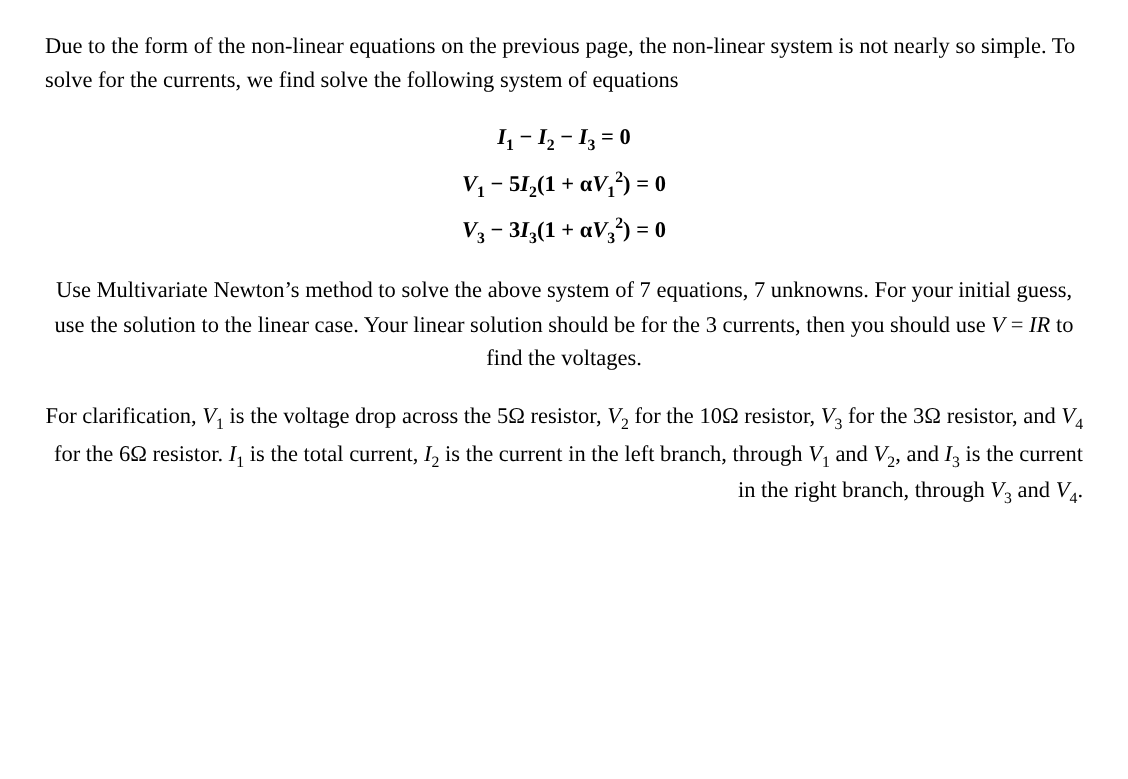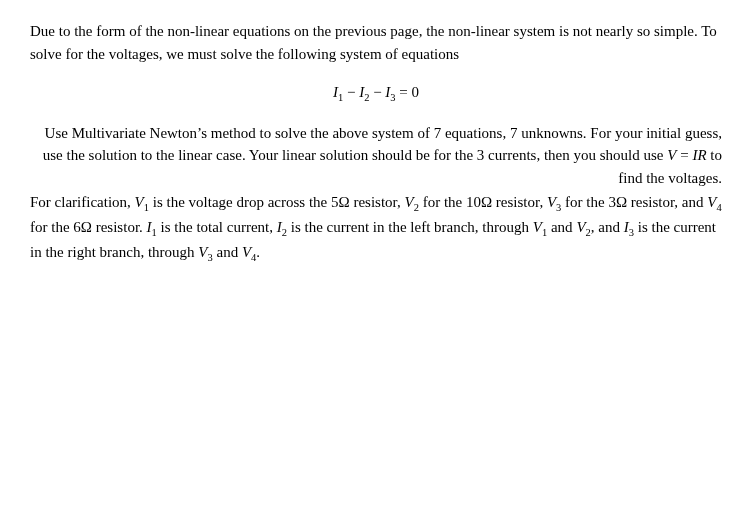--- a/index.html
+++ b/index.html
@@ -27,64 +27,71 @@
       margin-bottom: 16px;
       text-align: left;
     }
 
     .equations-block {
       text-align: center;
       margin: 12px 0 16px 0;
     }
 
     .method-text {
-      margin-bottom: 2px;
-      text-align: right;
+      margin-bottom: 16px;
+      text-align: center;
     }
 
     .clarification-text {
-      text-align: left;
+      text-align: right;
     }
 
     sup {
       font-size: 0.7em;
       vertical-align: super;
     }
 
     sub {
       font-size: 0.7em;
       vertical-align: sub;
     }
 
     .eq-row {
       display: block;
       text-align: center;
       margin: 5px 0;
       font-size: 15px;
+      font-weight: bold;
     }
   </style>
 </head>
 <body>
 
 <div class="content-block">
 
   <p class="intro-text">
-    Due to the form of the non-linear equations on the previous page, the non-linear system is not nearly so simple. To solve for the voltages, we must solve the following system of equations
+    Due to the form of the non-linear equations on the previous page, the non-linear system is not nearly so simple. To solve for the currents, we find solve the following system of equations
   </p>
 
   <div class="equations-block">
 
     <span class="eq-row">
       <i>I</i><sub>1</sub> − <i>I</i><sub>2</sub> − <i>I</i><sub>3</sub> = 0
     </span>
 
 
 
+    <span class="eq-row">
+      <i>V</i><sub>1</sub> − 5<i>I</i><sub>2</sub>(1 + α<i>V</i><sub>1</sub><sup>2</sup>) = 0
+    </span>
 
 
+    <span class="eq-row">
+      <i>V</i><sub>3</sub> − 3<i>I</i><sub>3</sub>(1 + α<i>V</i><sub>3</sub><sup>2</sup>) = 0
+    </span>
 
 
   </div>
 
   <p class="method-text">
     Use Multivariate Newton’s method to solve the above system of 7 equations, 7 unknowns. For your initial guess, use the solution to the linear case. Your linear solution should be for the 3 currents, then you should use <i>V</i> = <i>IR</i> to find the voltages.
   </p>
 
   <p class="clarification-text">
     For clarification, <i>V</i><sub>1</sub> is the voltage drop across the 5Ω resistor, <i>V</i><sub>2</sub> for the 10Ω resistor, <i>V</i><sub>3</sub> for the 3Ω resistor, and <i>V</i><sub>4</sub> for the 6Ω resistor. <i>I</i><sub>1</sub> is the total current, <i>I</i><sub>2</sub> is the current in the left branch, through <i>V</i><sub>1</sub> and <i>V</i><sub>2</sub>, and <i>I</i><sub>3</sub> is the current in the right branch, through <i>V</i><sub>3</sub> and <i>V</i><sub>4</sub>.

